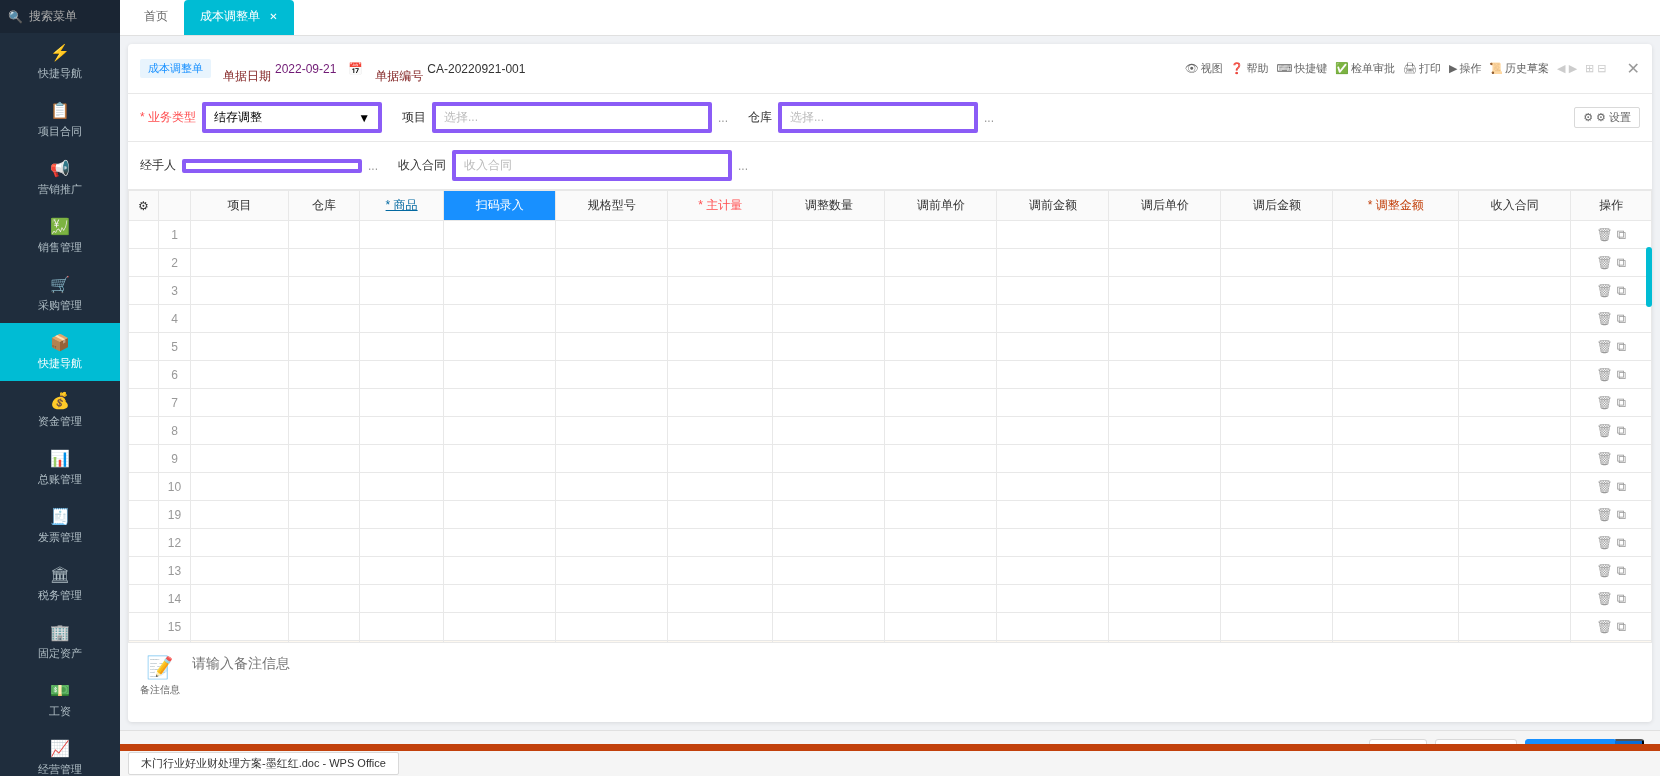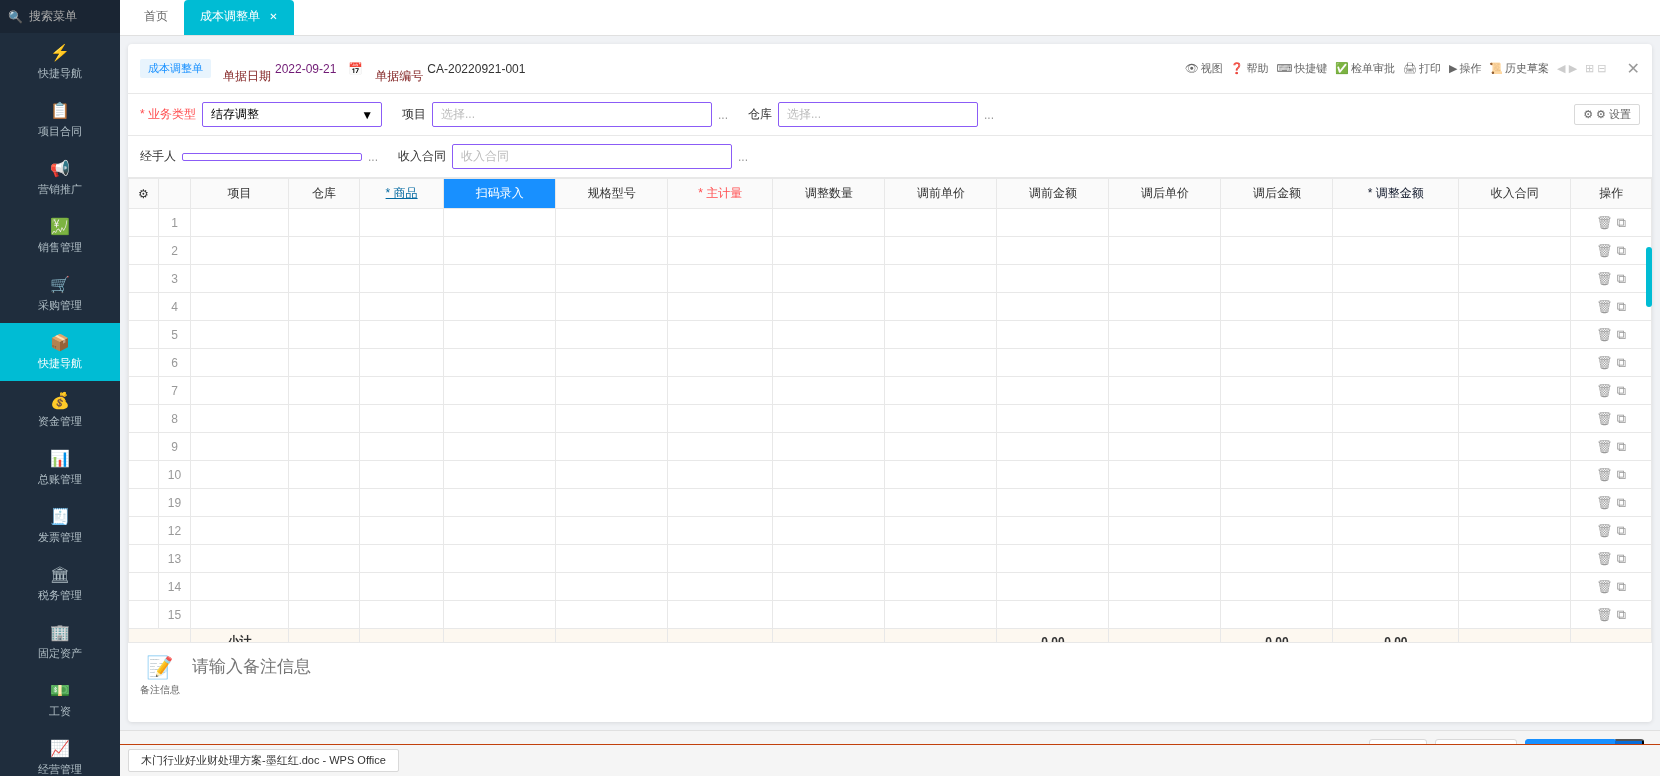--- a/index.html
+++ b/index.html
@@ -33,54 +33,54 @@
     .header-field { display: flex; align-items: center; gap: 4px; font-size: 12px; color: #333; }
     .header-field label { color: #7f1d1d; margin-top: 16px; }
     .header-actions { margin-left: auto; display: flex; align-items: center; gap: 8px; font-size: 11px; color: #666; }
     .header-actions span { cursor: pointer; display: flex; align-items: center; gap: 2px; }
     .close-btn { cursor: pointer; font-size: 16px; color: #999; margin-left: 8px; }
 
     
     .form-row { padding: 8px 12px; border-bottom: 1px solid #e8e8e8; display: flex; align-items: center; gap: 20px; flex-wrap: wrap; }
     .form-field { display: flex; align-items: center; gap: 6px; }
     .form-field label { color: #333; font-size: 12px; white-space: nowrap; }
-    .form-select { border: 1px solid #8b5cf6; border-radius: 2px; padding: 3px 8px; font-size: 12px; min-width: 160px; background: #fff; display: flex; align-items: center; justify-content: space-between; cursor: pointer; gap: 12px; }
+    .form-select { border: 4px solid #8b5cf6; border-radius: 2px; padding: 3px 8px; font-size: 12px; min-width: 160px; background: #fff; display: flex; align-items: center; justify-content: space-between; cursor: pointer; gap: 12px; }
     .form-dots { color: #999; cursor: pointer; }
     .settings-btn { background: #fff; border: 1px solid #d9d9d9; border-radius: 2px; padding: 2px 8px; font-size: 11px; cursor: pointer; color: #666; display: flex; align-items: center; gap: 3px; }
 
     
     .table-wrapper { flex: 1; overflow: auto; }
     table { width: 100%; border-collapse: collapse; font-size: 12px; }
     thead th { background: #fafafa; border: 1px solid #e8e8e8; padding: 6px 8px; white-space: nowrap; font-weight: normal; color: #333; text-align: center; position: sticky; top: 0; z-index: 1; }
     tbody td { border: 1px solid #e8e8e8; padding: 4px 8px; text-align: center; height: 28px; color: #333; }
     .row-num { color: #999; width: 30px; }
     .action-cell { display: flex; gap: 4px; justify-content: center; align-items: center; }
     .action-icon { cursor: pointer; color: #999; font-size: 13px; }
     tfoot td { background: #fdf8f0; border: 1px solid #e8e8e8; padding: 4px 16px; text-align: center; font-weight: bold; color: #333; }
     .settings-col { width: 30px; }
 
     
     .remarks-area { border-top: 1px solid #e8e8e8; padding: 8px 12px; display: flex; align-items: flex-start; gap: 8px; min-height: 80px; }
     .remarks-icon { display: flex; flex-direction: column; align-items: center; gap: 2px; color: #666; font-size: 10px; margin-top: 4px; }
     .remarks-icon .icon-big { font-size: 22px; }
-    .remarks-input { flex: 1; border: none; outline: none; font-size: 17px; color: #999; padding: 4px; resize: none; background: transparent; }
+    .remarks-input { flex: 1; border: none; outline: none; font-size: 14px; color: #999; padding: 4px; resize: none; background: transparent; }
 
     
     .bottom-bar { background: #f5f5f5; border-top: 1px solid #e0e0e0; padding: 8px 16px; display: flex; justify-content: flex-end; align-items: center; gap: 8px; }
     .btn { padding: 5px 16px; border-radius: 3px; font-size: 12px; cursor: pointer; border: 1px solid #d9d9d9; background: #fff; }
     .btn-primary { background: #1890ff; color: #fff; border-color: #1890ff; }
     .btn-split-arrow { background: #096dd9; color: #fff; border-left: 1px solid #096dd9; padding: 5px 8px; border-radius: 0 3px 3px 0; cursor: pointer; }
     .btn-group { display: flex; }
     .btn-group .btn-primary { border-radius: 3px 0 0 3px; }
 
     
     .right-edge { position: absolute; right: 0; top: 30%; width: 6px; background: #00bcd4; border-radius: 3px; height: 60px; }
 
     
-    .taskbar { position: fixed; bottom: 0; left: 120px; right: 0; height: 32px; background: #f5f5f5; border-top: 1px solid #c2410c; display: flex; align-items: center; padding: 0 8px; }
+    .taskbar { position: fixed; bottom: 0; left: 120px; right: 0; height: 32px; background: #f5f5f5; border-top: 7px solid #c2410c; display: flex; align-items: center; padding: 0 8px; }
     .taskbar-item { background: #fff; border: 1px solid #d9d9d9; padding: 3px 12px; font-size: 11px; color: #333; border-radius: 2px; cursor: pointer; }
   </style>
 </head>
 <body>
 
 <div class="app-container">
 
   <div class="sidebar">
     <div class="sidebar-search">
       <span>🔍</span>
@@ -237,21 +237,21 @@
               <th>仓库</th>
               <th style="color:#0369a1;text-decoration:underline;">* 商品</th>
               <th style="background:#1890ff;color:#fff;">扫码录入</th>
               <th>规格型号</th>
               <th style="color:#ff4d4f;">* 主计量</th>
               <th>调整数量</th>
               <th>调前单价</th>
               <th>调前金额</th>
               <th>调后单价</th>
               <th>调后金额</th>
-              <th style="color:#0f172a;">* 调整金额</th>
+              <th style="color:#c2410c;">* 调整金额</th>
               <th>收入合同</th>
               <th>操作</th>
             </tr>
           </thead>
           <tbody id="table-body">
           <tr>
       <td></td>
       <td class="row-num">1</td>
       <td></td>
       <td></td>

